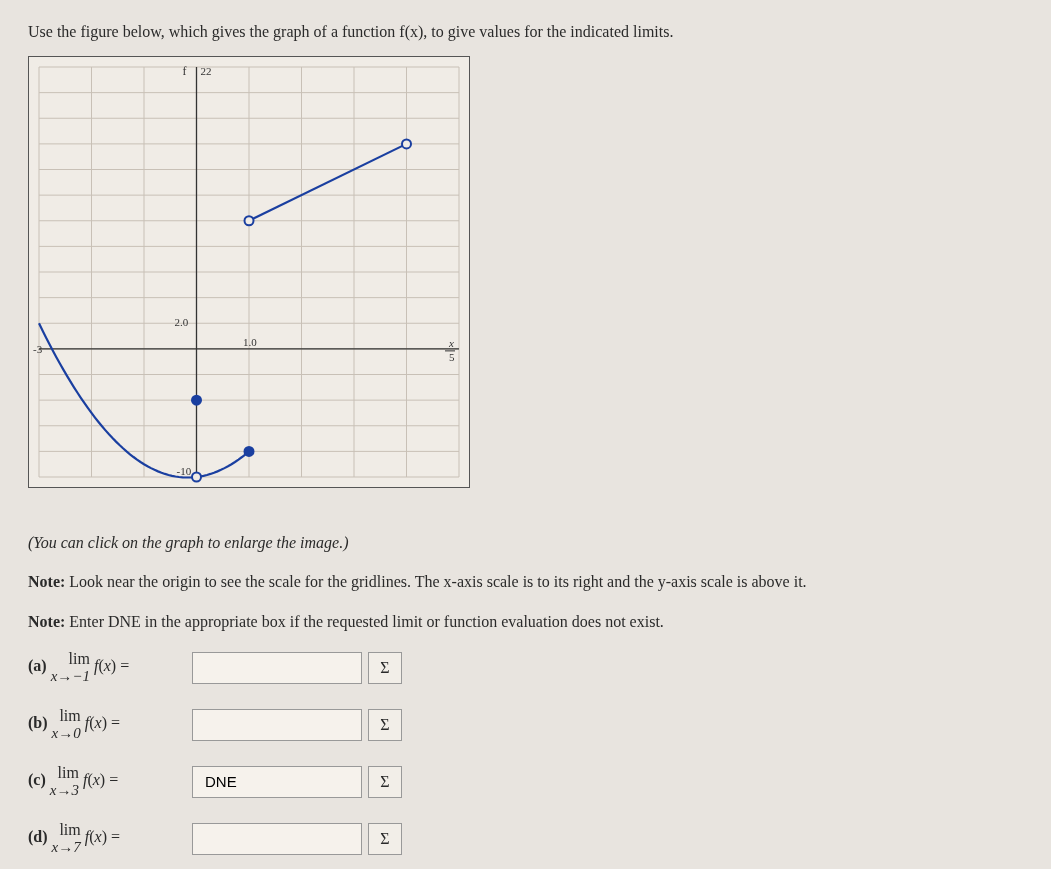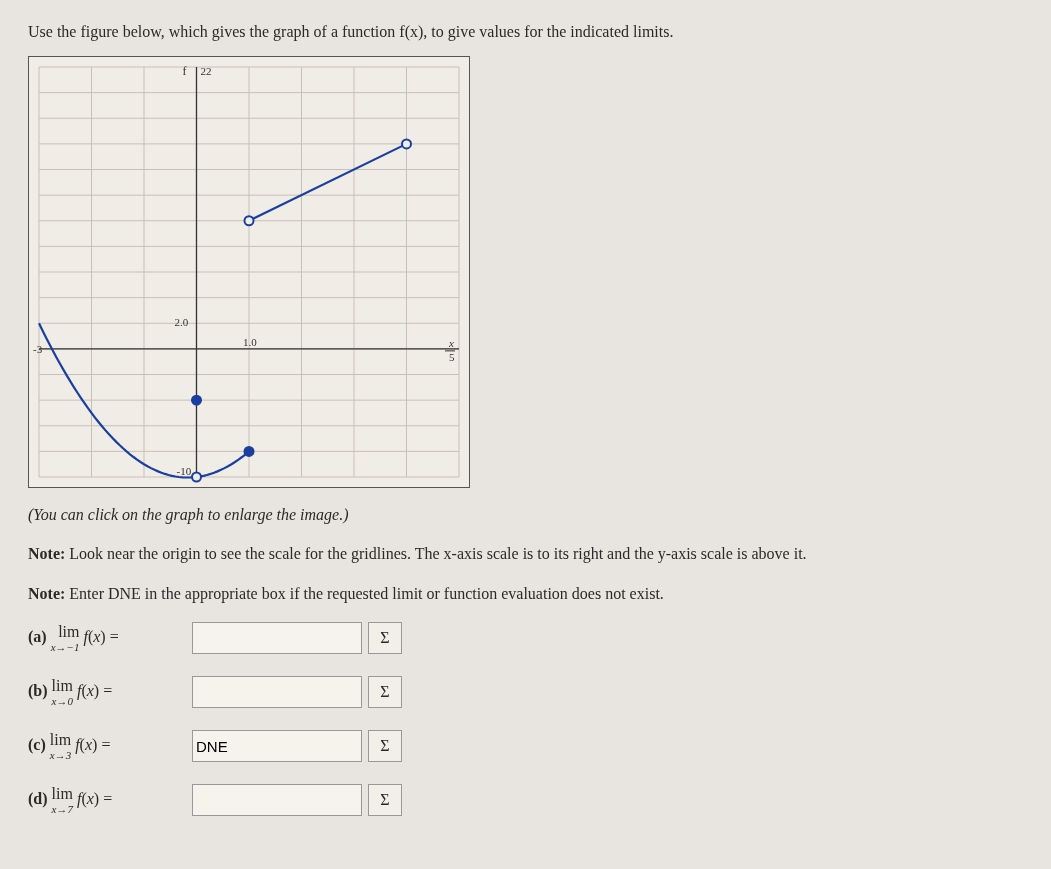--- a/index.html
+++ b/index.html
@@ -18,20 +18,21 @@
     .chart-box {
       display: inline-block;
       border: 1px solid #555;
       background: #f0ece6;
       margin-bottom: 14px;
     }
     svg { display: block; }
     .click-note {
       font-style: italic;
       margin-bottom: 18px;
+      margin-top: 28px;
     }
     .note-line {
       margin-bottom: 16px;
       line-height: 1.5;
     }
     .note-bold { font-weight: bold; }
     .qrow {
       display: flex;
       align-items: center;
       margin-bottom: 22px;
@@ -40,28 +41,28 @@
       min-width: 164px;
       font-size: 16px;
     }
     .qlabel .part { font-weight: bold; }
     .limit-frac {
       display: inline-block;
       vertical-align: middle;
       text-align: right;
     }
     .limit-top { display: block; font-family: Georgia, serif; }
-    .limit-bot { display: block; font-size: 11px; }
+    .limit-bot { display: block; font-size: 15px; }
     .ital { font-style: italic; font-family: Georgia, 'Times New Roman', serif; }
     input[type=text] {
       width: 170px;
       height: 32px;
       border: 1px solid #999;
       background: #f6f2ec;
-      padding: 0 3px;
+      padding: 0 12px;
       font-size: 15px;
       margin-right: 6px;
     }
     .sigma-btn {
       width: 34px;
       height: 32px;
       border: 1px solid #999;
       background: #f2eee8;
       text-align: center;
       line-height: 30px;

